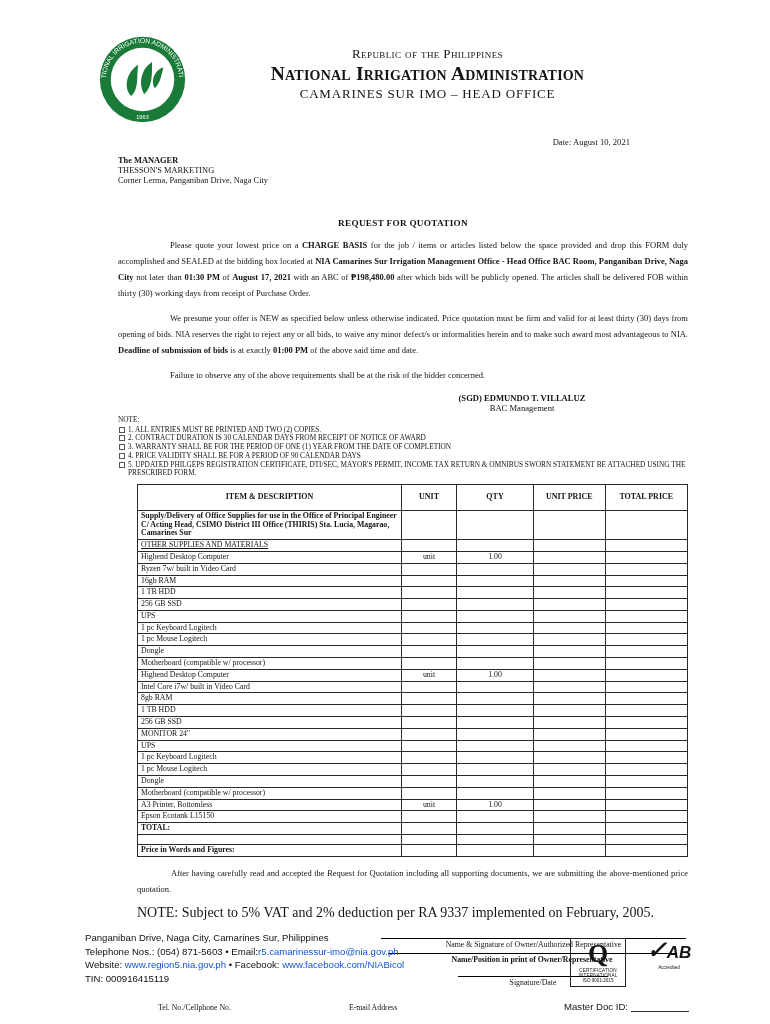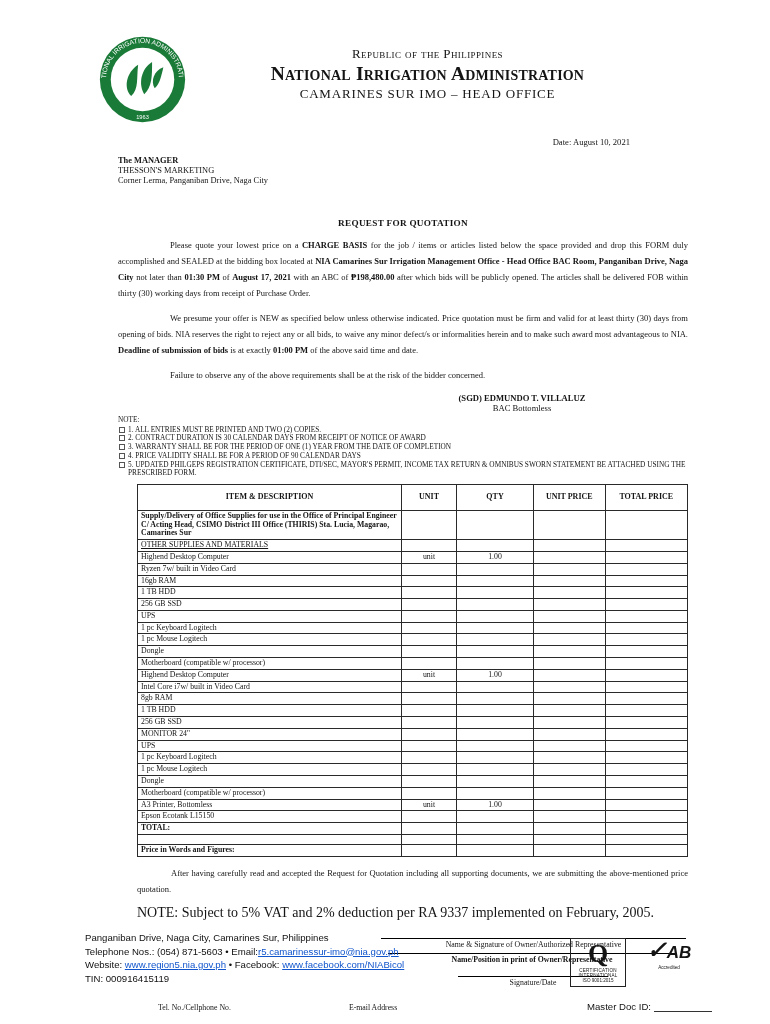--- a/index.html
+++ b/index.html
@@ -54,34 +54,34 @@
   .sig-line { border-top:1px solid #000; height:1px; margin-bottom:1px; }
   .sig1 { width:305px; margin-top:17px; margin-right:2px; }
   .sig2 { width:288px; margin-top:4px; margin-right:12px;font-weight:bold; }
   .sig3 { width:150px; margin-top:12px; margin-right:80px; }
   .contacts { display:flex; margin-top:16px; font-size:7.8px; }
   .contact-tel { margin-left:40px; }
   .contact-email { margin-left:118px; }
 
   
   .footer { position:absolute; left:85px; top:931px; font-family:"Liberation Sans", sans-serif; font-size:9.6px; line-height:13.5px; color:#111; }
-  .link { color:#1155cc; text-decoration:underline; cursor:pointer; }
+  .link { color:#1155cc; cursor:pointer; }
 
   
   .certs { position:absolute; right:70px; top:938px; display:flex; gap:12px; align-items:flex-start; font-family:"Liberation Sans", sans-serif; }
   .iso { width:56px; text-align:center; border:1px solid #222; padding:2px 1px; }
   .iso-q { font-family:"Liberation Serif", serif; font-size:26px; line-height:26px; font-weight:bold; }
   .iso-t1 { font-size:4.6px; line-height:5.2px; letter-spacing:.2px; margin-top:1px; }
   .iso-t2 { font-size:4.6px; line-height:5.2px; }
   .anab { width:62px; text-align:center; }
   .anab-mark { font-style:italic; font-weight:bold; }
   .anab-check { font-size:24px; line-height:24px; }
   .anab-ab { font-size:17px; }
   .anab-small { font-size:4.6px; line-height:5.2px; margin-top:2px; }
-  .masterdoc { position:absolute; right:58px; top:1001px; font-family:"Liberation Sans", sans-serif; font-size:9.6px; display:flex; align-items:flex-end;text-align:center; }
+  .masterdoc { position:absolute; right:81px; top:1001px; font-family:"Liberation Sans", sans-serif; font-size:9.6px; display:flex; align-items:flex-end;text-align:center; }
   .md-line { display:inline-block; width:58px; border-bottom:1px solid #333; height:10px; margin-left:3px; }
 </style>
 </head>
 <body>
 
 <div class="page">
 
   <svg class="logo" viewBox="0 0 100 100" aria-hidden="true">
     <circle cx="50" cy="50" r="49" fill="#1a7a38"></circle>
     <circle cx="50" cy="50" r="36.5" fill="#ffffff"></circle>
@@ -115,21 +115,21 @@
 
   <div class="body-block">
     <div class="title b">REQUEST FOR QUOTATION</div>
 
     <p class="para"><span>Please quote your lowest price on a </span><span class="b">CHARGE BASIS</span><span> for the job / items or articles listed below the space provided and drop this FORM duly accomplished and SEALED at the bidding box located at </span><span class="b">NIA Camarines Sur Irrigation Management Office - Head Office BAC Room, Panganiban Drive, Naga City</span><span> not later than </span><span class="b">01:30 PM</span><span> of </span><span class="b">August 17, 2021</span><span> with an ABC of </span><span class="b">₱198,480.00</span><span> after which bids will be publicly opened. The articles shall be delivered FOB within thirty (30) working days from receipt of Purchase Order.</span></p>
     <p class="para"><span>We presume your offer is NEW as specified below unless otherwise indicated. Price quotation must be firm and valid for at least thirty (30) days from opening of bids. NIA reserves the right to reject any or all bids, to waive any minor defect/s or informalities herein and to make such award most advantageous to NIA. </span><span class="b">Deadline of submission of bids</span><span> is at exactly </span><span class="b">01:00 PM</span><span> of the above said time and date.</span></p>
     <p class="para"><span>Failure to observe any of the above requirements shall be at the risk of the bidder concerned.</span></p>
 
     <div class="sgd">
       <div class="b">(SGD)  EDMUNDO T. VILLALUZ</div>
-      <div>BAC Bottomless</div>
+      <div>BAC Management</div>
     </div>
 
     <div class="notes">
       <div class="note-label">NOTE:</div>
       <div>
           <div class="note-item">
             <span class="cb"></span>
             <span class="note-text">1. ALL ENTRIES MUST BE PRINTED AND TWO (2) COPIES.</span>
           </div>
           <div class="note-item">

